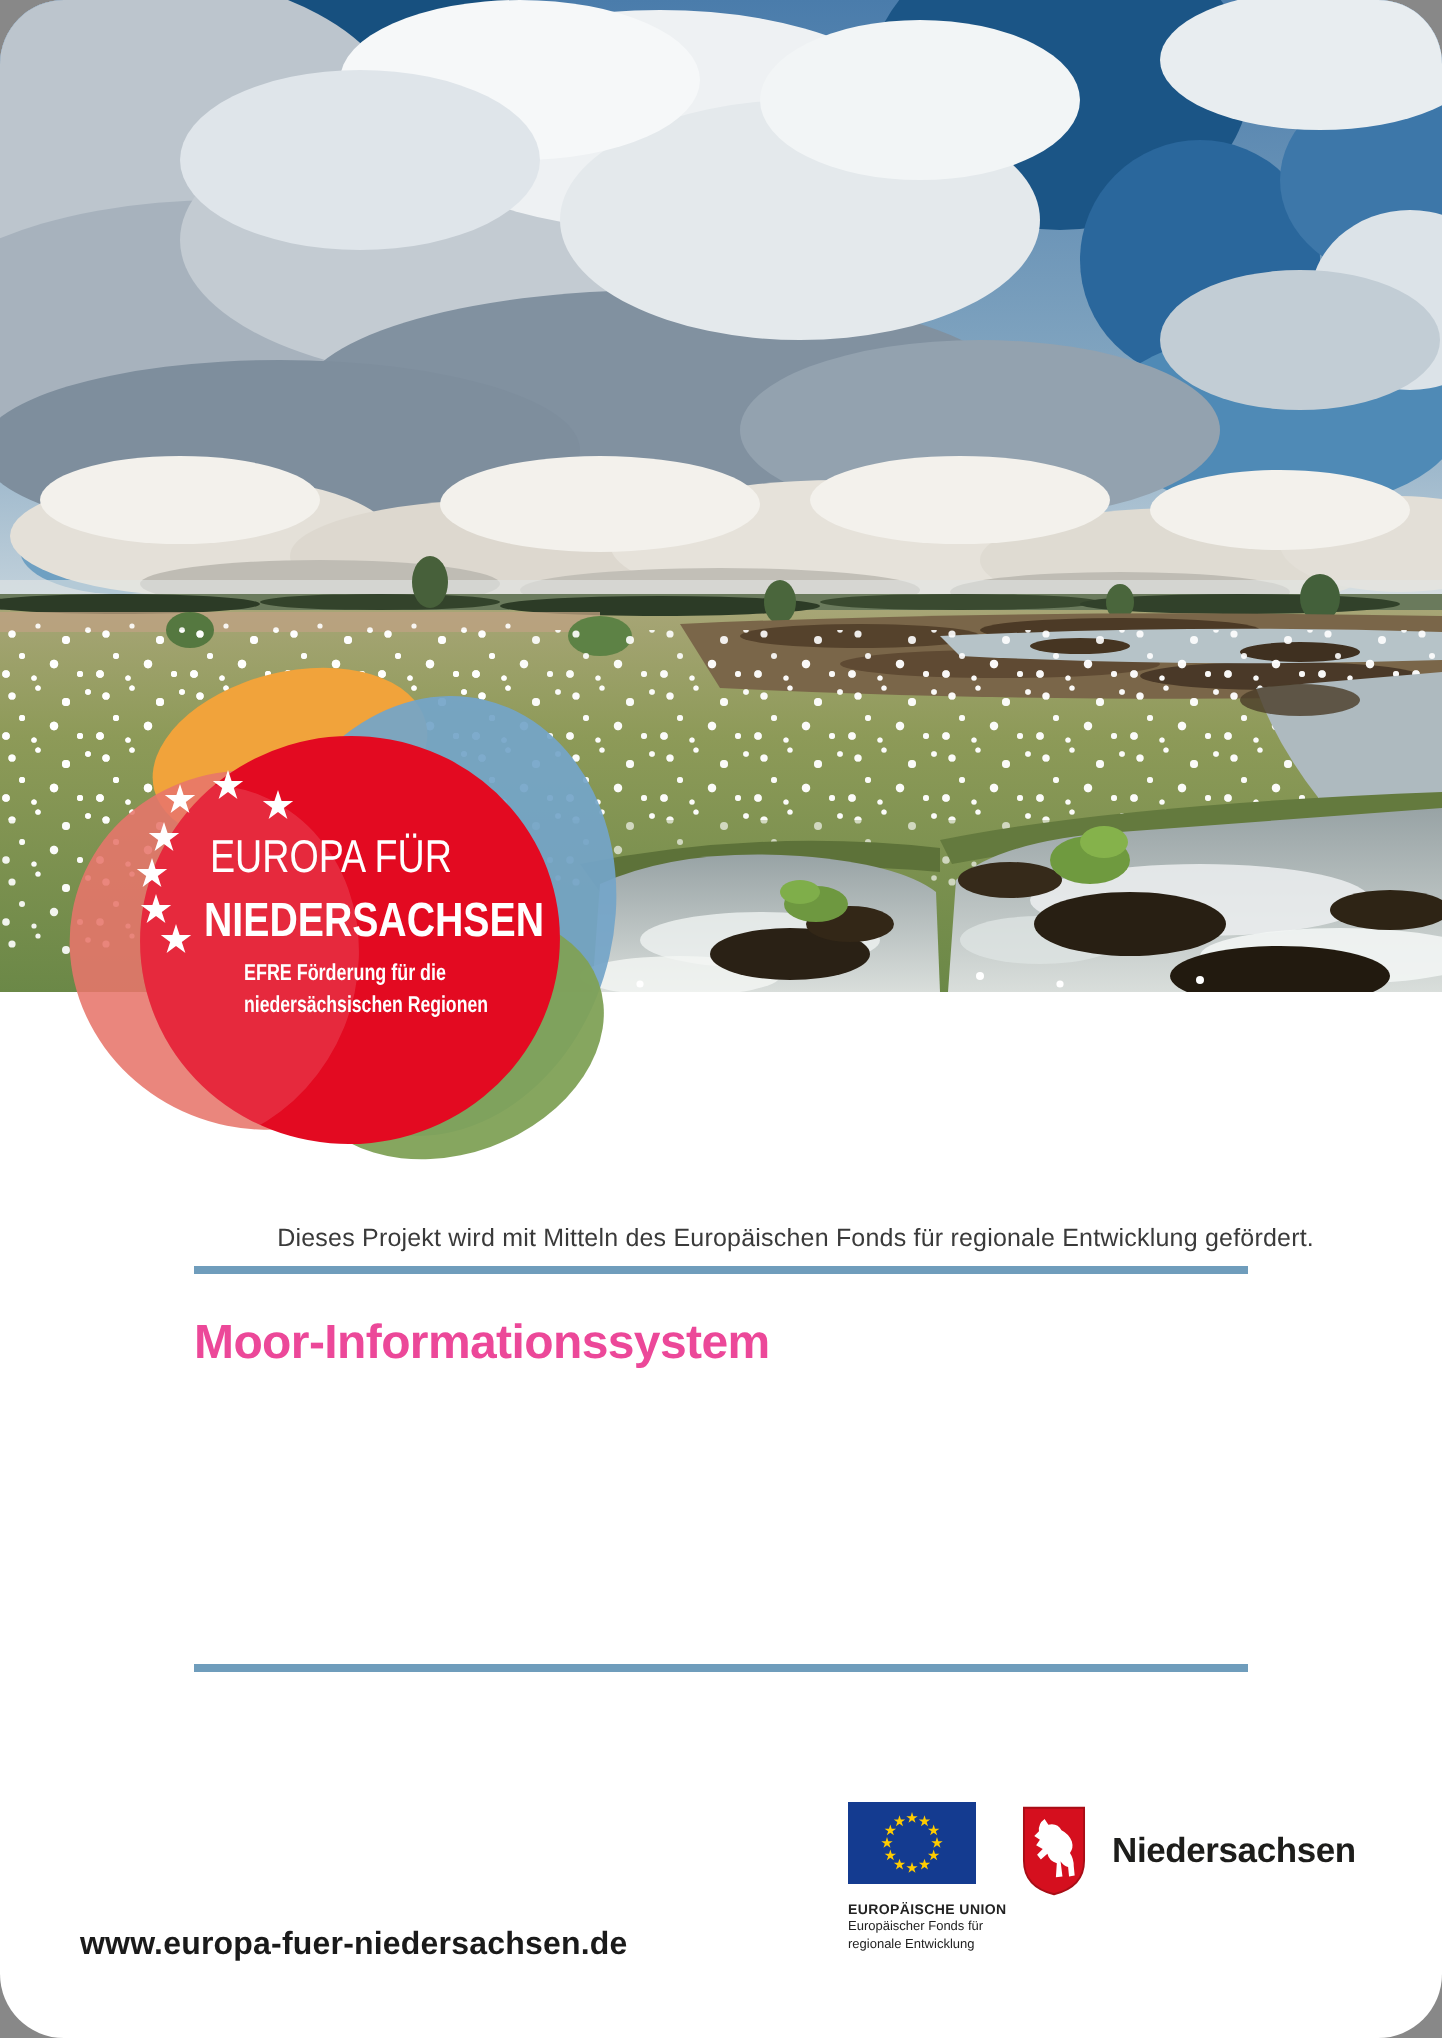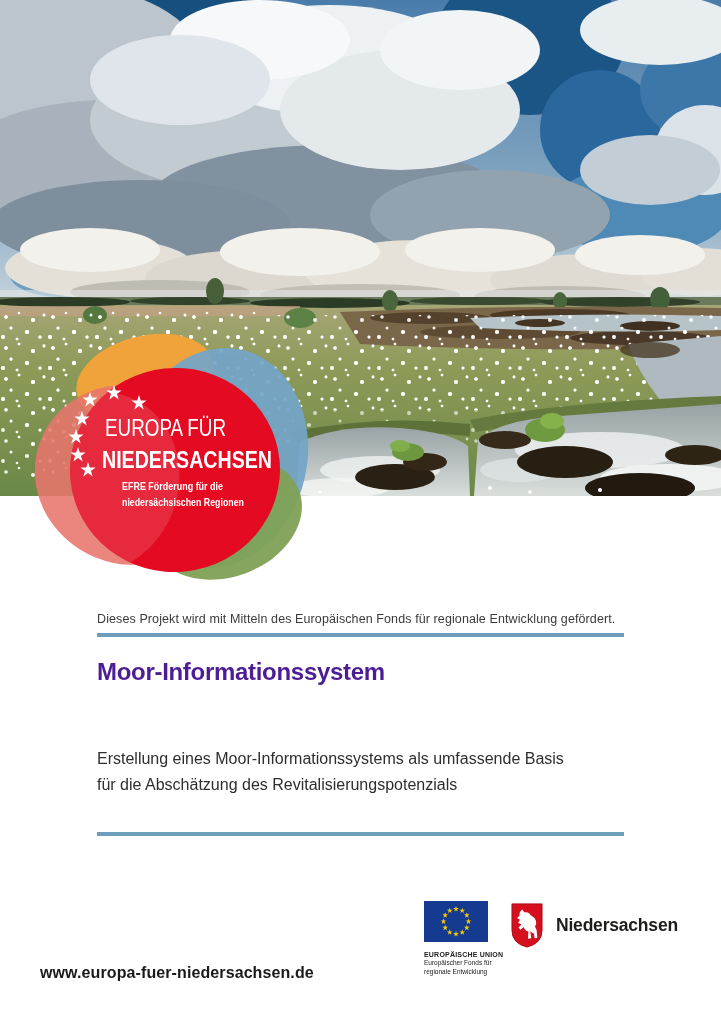--- a/index.html
+++ b/index.html
@@ -1,32 +1,33 @@
 <!DOCTYPE html>
 <html><head>
 <meta charset="utf-8">
 <style>
   html,body{margin:0;padding:0;background:#888;}
   .page{
     position:relative;width:721px;height:1019px;background:#ffffff;
     margin:0 auto;overflow:hidden;
     font-family:"Liberation Sans","DejaVu Sans",sans-serif;
+    border-radius:32px;
   }
   .photo{position:absolute;left:0;top:0;width:721px;height:496px;}
   .logo-badge{position:absolute;left:28px;top:333px;width:290px;height:250px;}
   .funding-note{
     position:absolute;left:97px;top:612px;width:560px;
-    font-size:12.5px;color:#3a3a3a;letter-spacing:0.1px;
+    font-size:12.5px;color:#3a3a3a;letter-spacing:0.1px;text-align:right;
   }
   .rule{position:absolute;left:97px;width:527px;height:4px;font-size:0;line-height:0;}
   .rule-1{top:633px;}
   .rule-2{top:832px;}
   .title{
     position:absolute;left:97px;top:653px;width:600px;
-    font-size:24px;font-weight:bold;color:#4c1d95;line-height:38px;letter-spacing:-0.3px;
+    font-size:24px;font-weight:bold;color:#ec4899;line-height:38px;letter-spacing:-0.3px;
   }
   .subtitle{
     position:absolute;left:97px;top:746px;width:560px;
     font-size:16px;color:#2e2e2e;line-height:26px;
   }
   .eu-logo{position:absolute;left:424px;top:901px;width:80px;}
   .eu-captions{margin-top:4px;color:#222;}
   .eu-caption-1{font-size:7px;font-weight:bold;line-height:9px;letter-spacing:0.2px;}
   .eu-caption-2,.eu-caption-3{font-size:6.5px;line-height:8.5px;}
   .state-logo{position:absolute;left:509px;top:902px;display:flex;align-items:center;}
@@ -215,24 +216,20 @@
   <div class="rule rule-1">
     <svg width="527" height="4">
         <rect width="527" height="4" fill="#6f9dbc"></rect>
       </svg>
   </div>
 
   <div class="title">
     <div>Moor-Informationssystem</div>
   </div>
 
-  <div class="subtitle">
-    <div>Erstellung eines Moor-Informationssystems als umfassende Basis</div>
-    <div>für die Abschätzung des Revitalisierungspotenzials</div>
-  </div>
 
   <div class="rule rule-2">
     <svg width="527" height="4">
         <rect width="527" height="4" fill="#6f9dbc"></rect>
       </svg>
   </div>
 
   <div class="eu-logo">
     <svg width="64" height="41" viewBox="0 0 64 41">
       <rect width="64" height="41" fill="#143b90"></rect>

